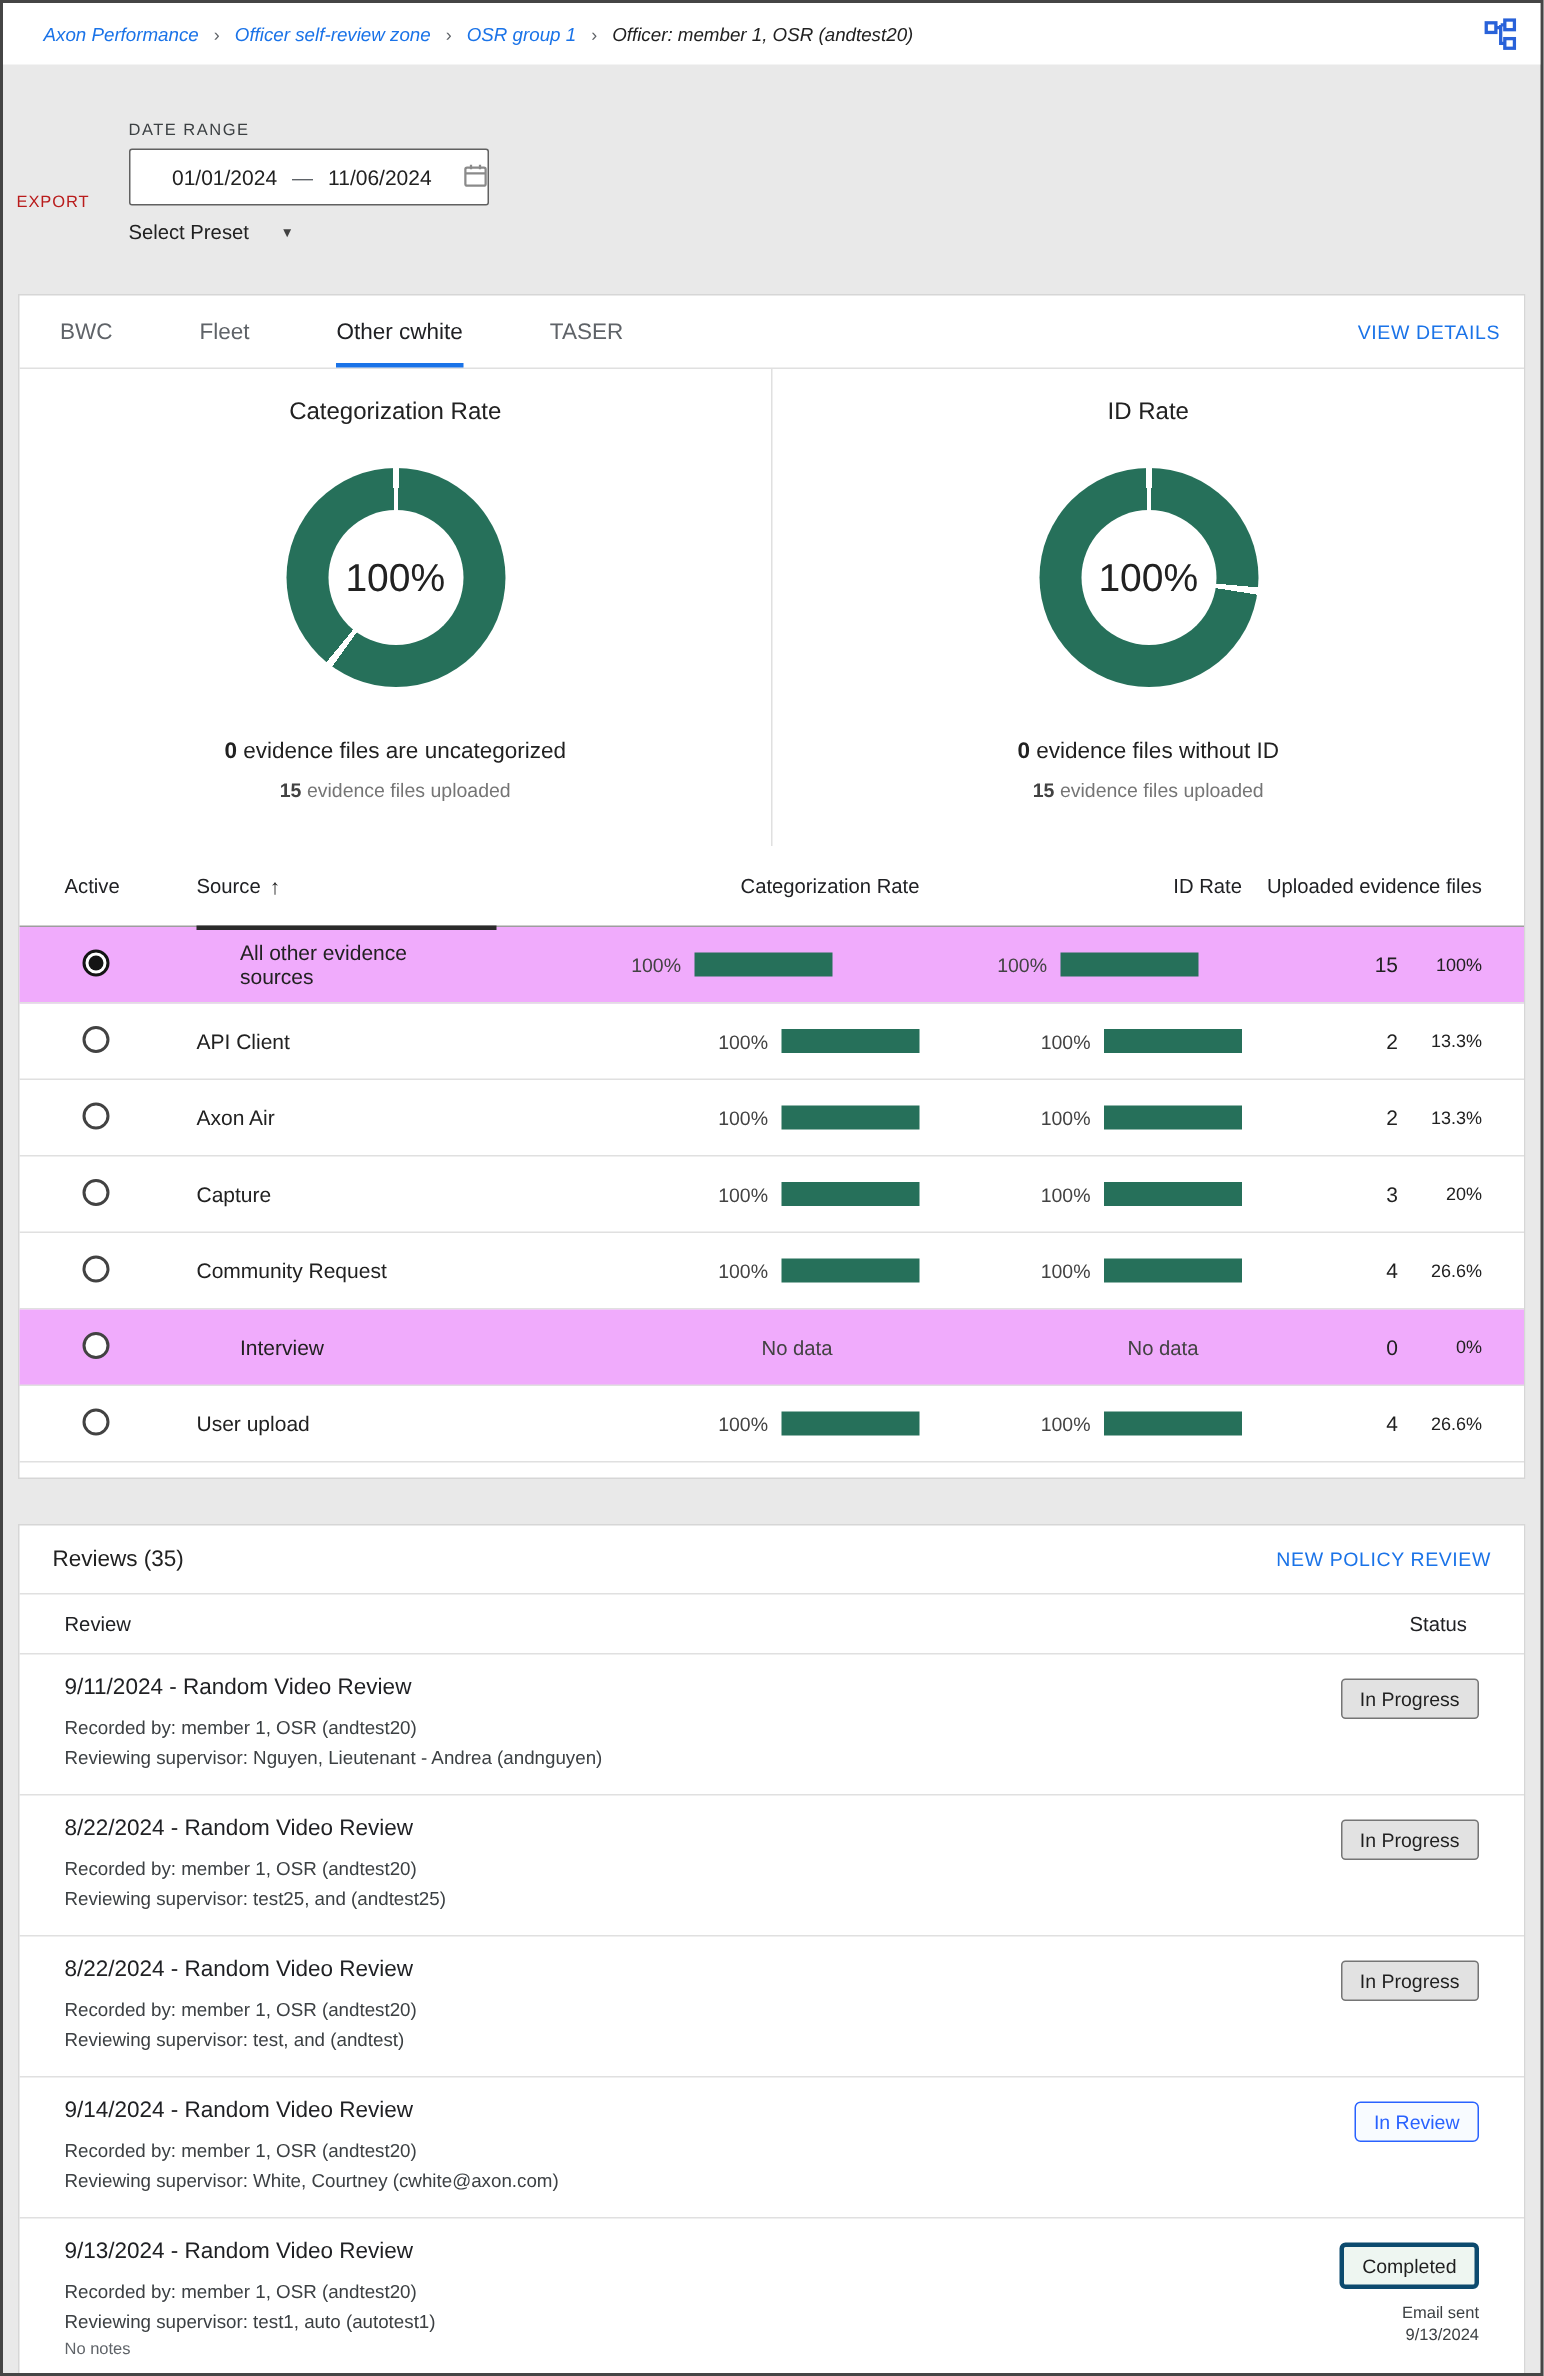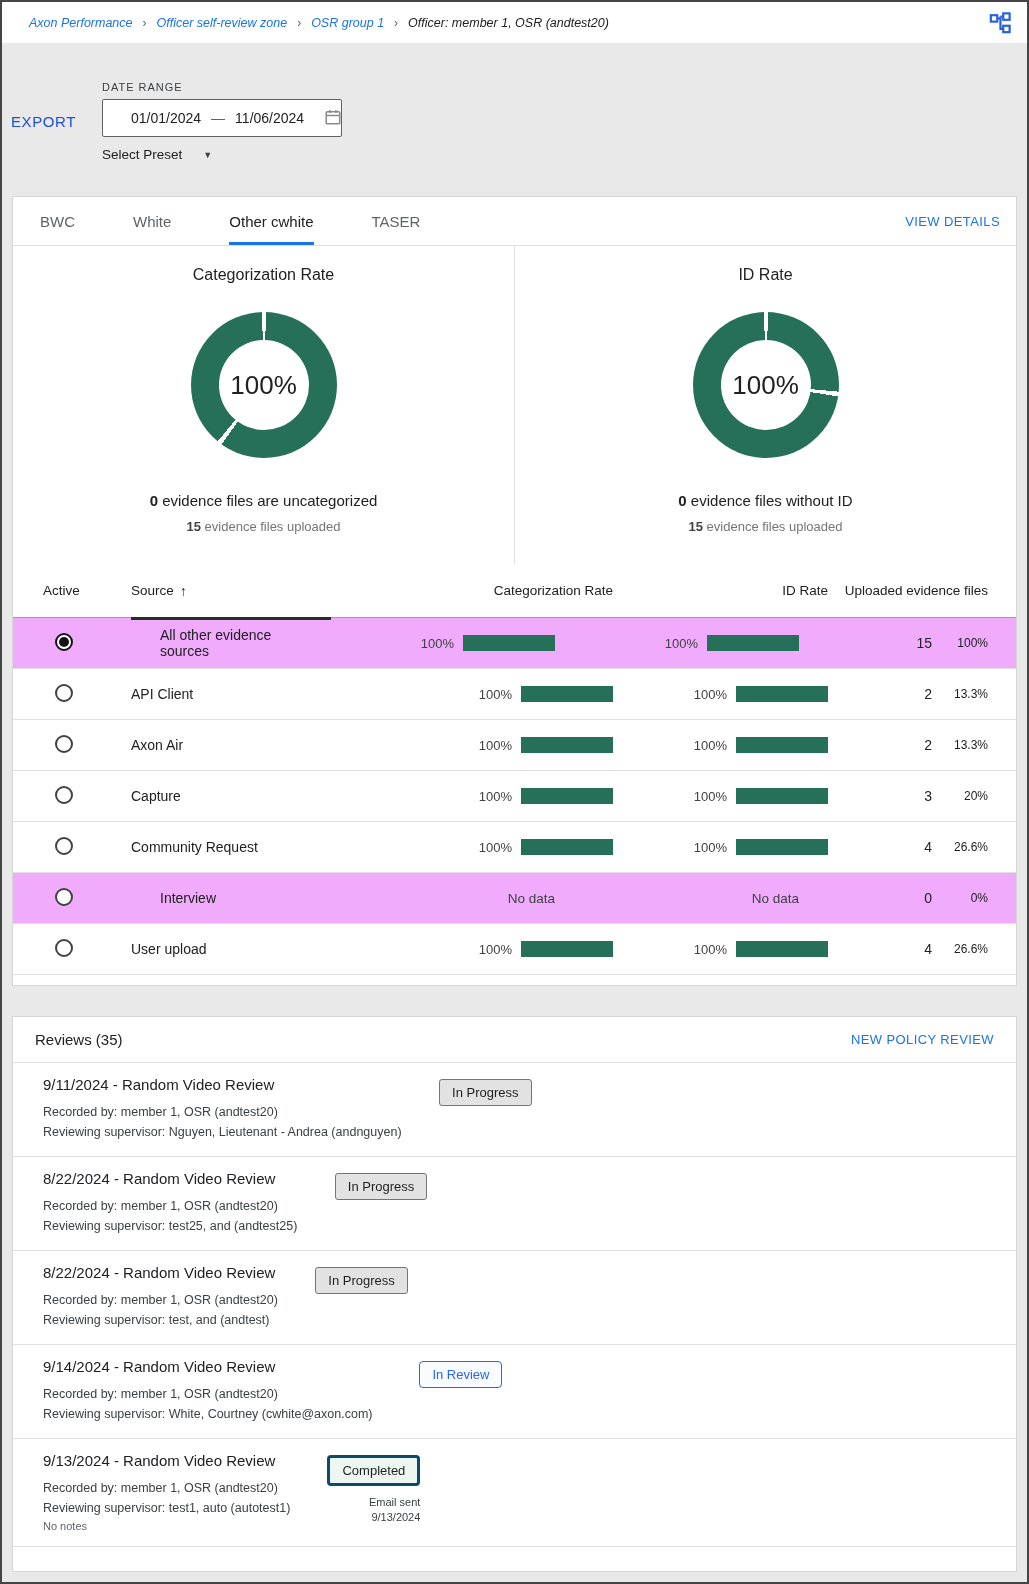--- a/index.html
+++ b/index.html
@@ -11,21 +11,21 @@
   .breadcrumb { display:flex; align-items:center; gap:10px; font-size:12.5px; }
   .crumb { color:#212121; text-decoration:none; cursor:pointer;font-style:italic; }
   .crumb.blue { color:#1a73e8; }
   .crumb-sep { color:#5f6368; font-size:12px; }
   .orgchart-btn svg { display:block; }
 
   
   .page-head { padding:38px 14px 34px 9px; display:flex; justify-content:space-between; align-items:flex-start; }
   .page-title { font-size:26px; font-weight:400; color:#1f1f1f; margin-top:18px; }
   .head-right { display:flex; align-items:flex-start; gap:26px; }
-  .export-link { color:#1d4ed8; font-size:15px; letter-spacing:.6px; margin-top:32px; cursor:pointer; }
+  .export-link { color:#b91c1c; font-size:11px; letter-spacing:.6px; margin-top:48px; cursor:pointer; }
   .date-block { display:flex; flex-direction:column; }
   .date-label { font-size:11px; letter-spacing:1px; color:#3c4043; margin-bottom:6px; }
   .date-box { width:240px; height:38px; background:#fff; border:1px solid #616161; border-radius:2px; display:flex; align-items:center; padding:0 10px 0 28px; font-size:14px; color:#212121; gap:10px; }
   .date-sep { color:#5f6368; }
   .date-box .spacer { flex:1; }
   .preset { margin-top:10px; font-size:13.5px; color:#212121; display:flex; align-items:center; gap:21px; cursor:pointer; }
   .caret-down { font-size:9px; color:#424242; }
 
   
   .card { margin:0 10px; background:#fff; border:1px solid #d6d6d6; }
@@ -74,21 +74,21 @@
   .no-data { font-size:13.5px; color:#424242; }
   .files-num { font-size:14px; color:#212121; min-width:28px; text-align:right; }
   .files-pct { font-size:12px; color:#212121; min-width:40px; text-align:right; }
 
   
   .reviews-card { margin-top:30px; min-height:556px; display:flex; flex-direction:column; }
   .rev-head { display:flex; justify-content:space-between; align-items:center; height:46px; padding:0 22px; border-bottom:1px solid #e0e0e0; }
   .rev-title-main { font-size:15px; color:#212121; }
   .new-policy { color:#1a73e8; font-size:13px; letter-spacing:.4px; cursor:pointer; }
   .rev-cols { display:flex; justify-content:space-between; align-items:center; height:40px; padding:0 38px 0 30px; border-bottom:1px solid #e0e0e0; font-size:13.5px; color:#202124; }
-  .rev-row { display:flex; padding:13px 30px 14px; border-bottom:1px solid #e0e0e0; }
+  .rev-row { display:flex; justify-content:space-between; padding:13px 30px 14px; border-bottom:1px solid #e0e0e0; }
   .rev-info { }
   .rev-item-title { font-size:15px; color:#202124; margin-bottom:9px; }
   .rev-line { font-size:12.5px; color:#3c4043; line-height:20px; }
   .rev-note { font-size:11px; color:#5f6368; margin-top:2px; }
   .rev-status { display:flex; flex-direction:column; align-items:flex-end; padding-top:3px; min-width:130px; }
   .chip { font-size:13px; padding:5px 12px; border-radius:3px; white-space:nowrap; }
   .chip-progress { background:#e2e2e2; border:1px solid #757575; color:#1f1f1f; }
   .chip-review { background:#f8fbff; border:1px solid #2962ff; color:#2962ff; border-radius:4px; }
   .chip-completed { background:#eef6f1; border:3px solid #0c4a6e; color:#1f1f1f; border-radius:4px; }
   .status-note { font-size:11px; color:#3c4043; margin-top:9px; text-align:right; line-height:15px; }
@@ -147,21 +147,21 @@
       </div>
     </div>
   </div>
 
   <div class="card">
     <div class="tabs">
       <div class="tabs-left">
 
           <div class="tab">BWC</div>
 
-          <div class="tab">White</div>
+          <div class="tab">Fleet</div>
 
           <div class="tab active">Other cwhite</div>
 
           <div class="tab">TASER</div>
         </div>
       <span class="view-details">VIEW DETAILS</span>
     </div>
 
     <div class="charts">
       <div class="chart-panel">
@@ -341,20 +341,24 @@
           </div>
         </div>
       </div>
   </div>
 
   <div class="card reviews-card">
     <div class="rev-head">
       <span class="rev-title-main">Reviews (35)</span>
       <span class="new-policy">NEW POLICY REVIEW</span>
     </div>
+    <div class="rev-cols">
+      <span>Review</span>
+      <span>Status</span>
+    </div>
     <div>
 
         <div class="rev-row">
           <div class="rev-info">
             <div class="rev-item-title">9/11/2024 - Random Video Review</div>
             <div class="rev-line">Recorded by: member 1, OSR (andtest20)</div>
             <div class="rev-line">Reviewing supervisor: Nguyen, Lieutenant - Andrea (andnguyen)</div>
 
           </div>
           <div class="rev-status">

